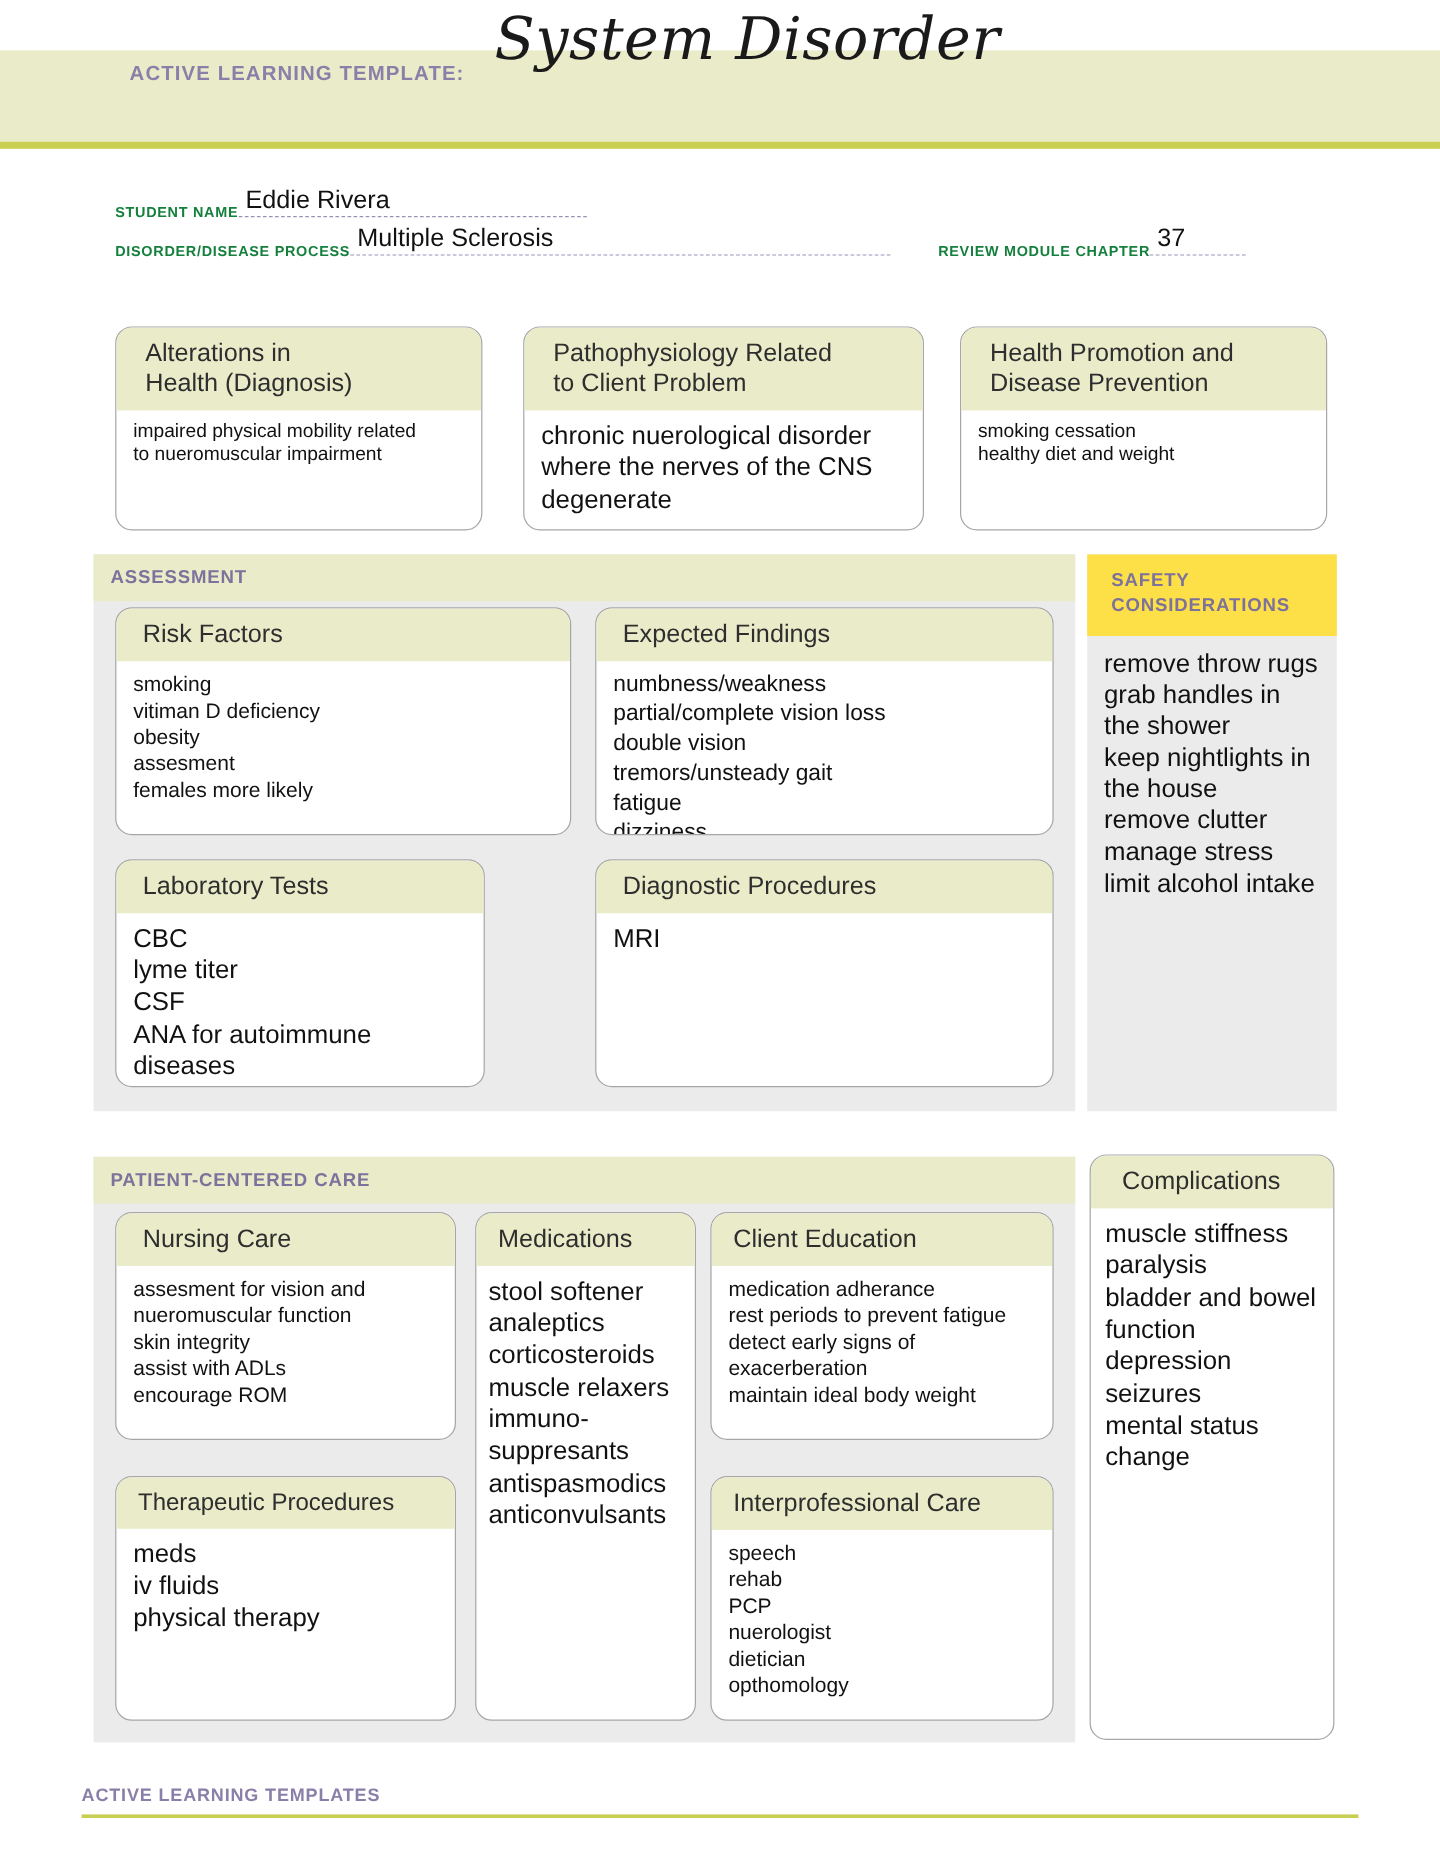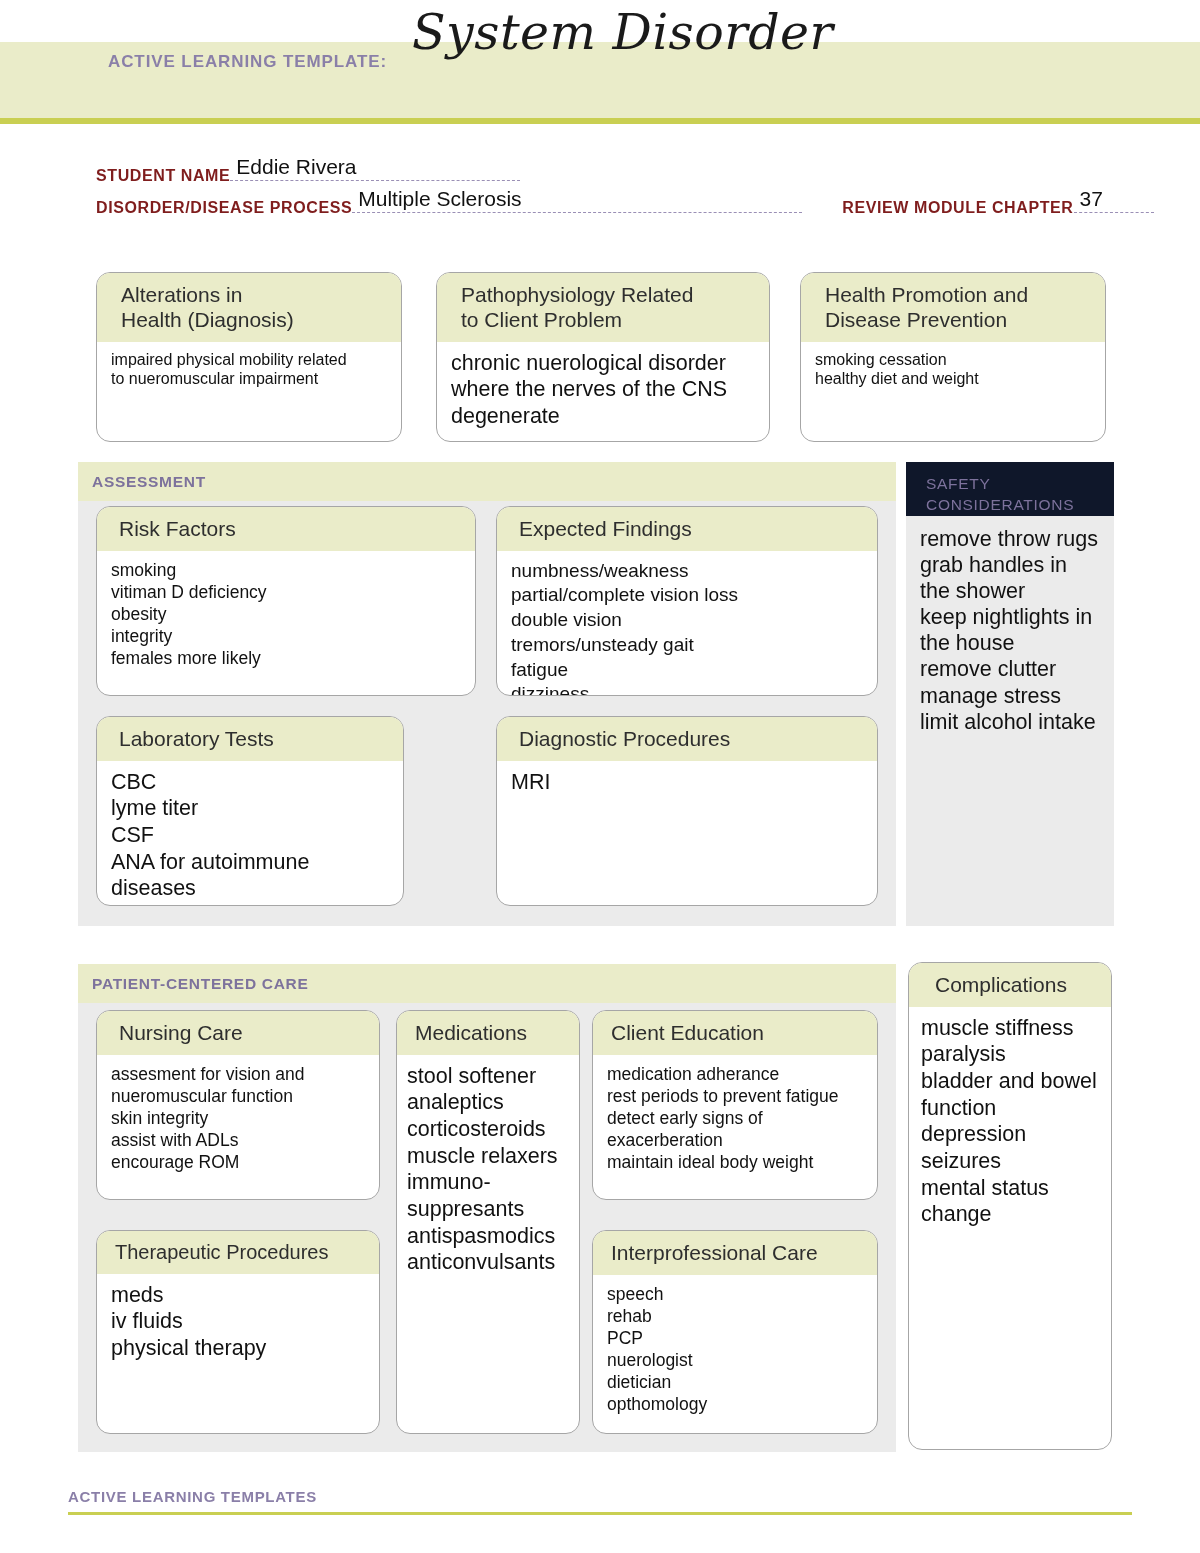--- a/index.html
+++ b/index.html
@@ -45,24 +45,24 @@
     font-family: "DejaVu Serif", serif;
     font-style: italic;
     font-size: 49px;
     color: #1a1a1a;
     letter-spacing: 0.5px;
   }
 
   
   .field-row { position: absolute; font-size: 0; white-space: nowrap; }
   .field-label {
-    font-size: 16px;
+    font-size: 12px;
     font-weight: bold;
     letter-spacing: 0.6px;
-    color: #7f1d1d;
+    color: #15803d;
     vertical-align: baseline;
   }
   .field-fill {
     display: inline-block;
     position: relative;
     vertical-align: baseline;
     border-bottom: 1.5px dashed #9a8fb5;
     height: 20px;
   }
   .field-value {
@@ -121,26 +121,26 @@
     padding: 11px 0 10px 14px;
   }
 
   
   .rail-panel {
     position: absolute;
     box-sizing: border-box;
     background: #ebebeb;
   }
   .rail-head {
-    background: #0f172a;
+    background: #fde047;
     font-size: 15.5px;
-    font-weight: normal;
+    font-weight: bold;
     letter-spacing: 0.7px;
     color: #7d729c;
-    padding: 12px 0 0 20px;
+    padding: 12px 0 14px 20px;
     line-height: 1.35;
   }
   .rail-body { padding: 10px 8px 8px 14px; }
   .rail-body .line {
     font-size: 21.5px;
     line-height: 1.215;
     color: #111;
   }
 
   
@@ -216,21 +216,21 @@
 <div class="section-panel" style="left:78px; top:462px; width:818px; height:464px;">
   <div class="section-head">ASSESSMENT</div>
 </div>
 
 <div class="card" style="left:96px; top:506px; width:380px; height:190px;">
   <div class="card-head">Risk Factors</div>
   <div class="card-body mid">
     <div class="line">smoking</div>
     <div class="line">vitiman D deficiency</div>
     <div class="line">obesity</div>
-    <div class="line">integrity</div>
+    <div class="line">assesment</div>
     <div class="line">females more likely</div>
   </div>
 </div>
 
 <div class="card" style="left:496px; top:506px; width:382px; height:190px;">
   <div class="card-head">Expected Findings</div>
   <div class="card-body tiny">
     <div class="line">numbness/weakness</div>
     <div class="line">partial/complete vision loss</div>
     <div class="line">double vision</div>

